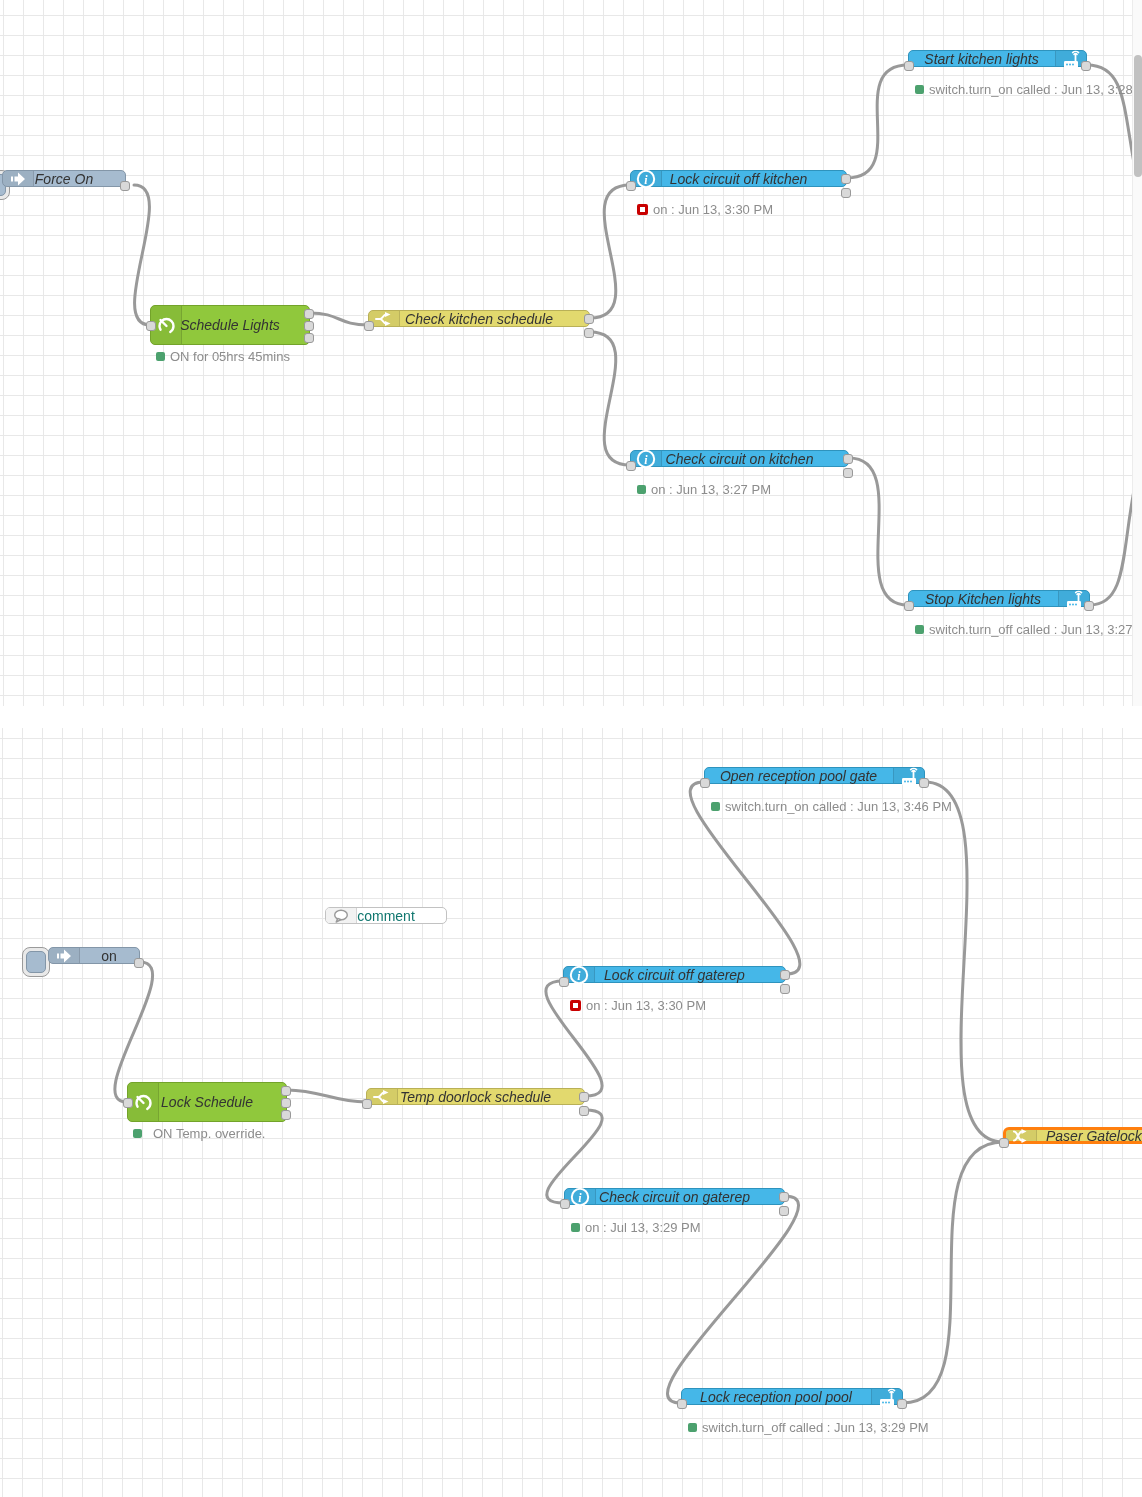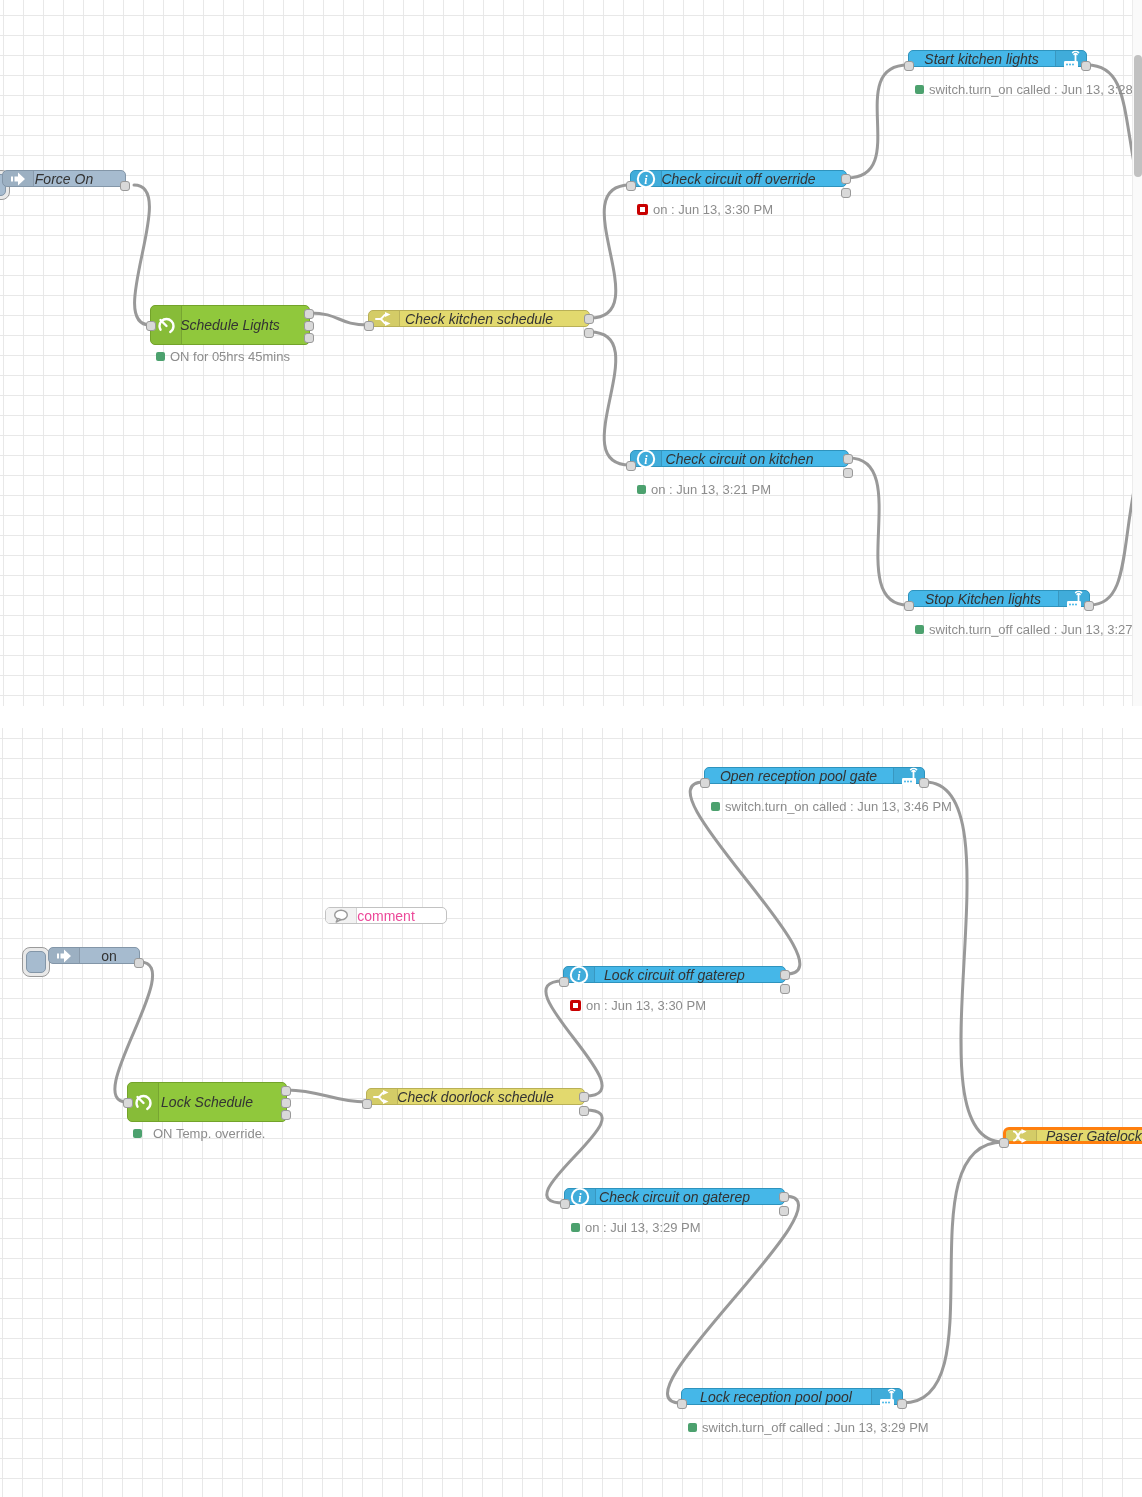--- a/index.html
+++ b/index.html
@@ -28,21 +28,21 @@
         background:rgba(0,0,0,0.06);}
   .node .icon-box.left{left:0;border-right:1px solid rgba(0,0,0,0.12);
         border-radius:4px 0 0 4px;}
   .node .icon-box.right{right:0;border-left:1px solid rgba(0,0,0,0.12);
         border-radius:0 4px 4px 0;}
   .n-inject{background:#a6bbcf;border-color:#8396a8;}
   .n-green{background:#90c83c;border-color:#73a32a;}
   .n-yellow{background:#e2d96e;border-color:#b9b057;}
   .n-blue{background:#45b7e8;border-color:#2e93bd;}
   .n-comment{background:#fff;border-color:#c2c2c2;}
-  .n-comment .label{font-style:normal;color:#ec4899;}
+  .n-comment .label{font-style:normal;color:#0f766e;}
   .n-comment .icon-box{background:#f2f2f2;border-right-color:#d8d8d8;}
   .n-change{background:#e2d96e;border:3px solid #ff7f0e;border-radius:6px;}
   .n-change .label{justify-content:flex-start;padding-left:40px;}
   .plain .label{font-style:normal;}
 
   .port{position:absolute;width:10px;height:10px;background:#d9d9d9;
         border:1px solid #999;border-radius:3px;box-sizing:border-box;}
   .port.in{left:-5px;}
   .port.out{right:-5px;}
 
@@ -130,21 +130,21 @@
     <span class="port out" style="top:17px;"></span>
   </div>
 
   <div class="node n-blue" style="left:630px;top:170px;width:217px;">
     <div class="icon-box left">
       <svg width="22" height="22" viewBox="0 0 22 22">
           <circle cx="11" cy="11" r="8.2" stroke="#fff" stroke-width="2" fill="none"></circle>
           <text x="11" y="15.5" font-size="12" font-style="italic" font-family="Liberation Serif,serif" font-weight="bold" fill="#fff" text-anchor="middle">i</text>
         </svg>
     </div>
-    <span class="label">Check circuit off override</span>
+    <span class="label">Lock circuit off kitchen</span>
     <span class="port in" style="top:10px;"></span>
     <span class="port out" style="top:3px;"></span>
     <span class="port out" style="top:17px;"></span>
   </div>
   <div class="status" style="left:637px;top:202px;">
     <span class="status-indicator" data-indicator="red-ring"></span>
     <span>on : Jun 13, 3:30 PM</span>
   </div>
 
   <div class="node n-blue" style="left:908px;top:50px;width:179px;">
@@ -179,21 +179,21 @@
           <text x="11" y="15.5" font-size="12" font-style="italic" font-family="Liberation Serif,serif" font-weight="bold" fill="#fff" text-anchor="middle">i</text>
         </svg>
     </div>
     <span class="label">Check circuit on kitchen</span>
     <span class="port in" style="top:10px;"></span>
     <span class="port out" style="top:3px;"></span>
     <span class="port out" style="top:17px;"></span>
   </div>
   <div class="status" style="left:637px;top:482px;">
     <span class="status-indicator" data-indicator="green-dot"></span>
-    <span>on : Jun 13, 3:21 PM</span>
+    <span>on : Jun 13, 3:27 PM</span>
   </div>
 
   <div class="node n-blue" style="left:908px;top:590px;width:182px;">
     <div class="icon-box right">
       <svg width="22" height="22" viewBox="0 0 22 22">
           <rect x="4" y="13" width="14" height="7" rx="1.3" fill="#fff"></rect>
           <rect x="14.6" y="6" width="1.8" height="7.5" fill="#fff"></rect>
           <g fill="#45b7e8">
             <circle cx="7" cy="16.5" r="1"></circle>
             <circle cx="10" cy="16.5" r="1"></circle>
@@ -281,21 +281,21 @@
       <svg width="20" height="20" viewBox="0 0 20 20">
           <g stroke="#fff" fill="none" stroke-width="2" stroke-linecap="round">
             <path d="M2 10h4"></path>
             <path d="M6 10 C9 10 9 5.5 12 5.5"></path>
             <path d="M6 10 C9 10 9 14.5 12 14.5"></path>
           </g>
           <path d="M11 3 l5.5 2.5 -5.5 2.5z" fill="#fff"></path>
           <path d="M11 12 l5.5 2.5 -5.5 2.5z" fill="#fff"></path>
         </svg>
     </div>
-    <span class="label">Check doorlock schedule</span>
+    <span class="label">Temp doorlock schedule</span>
     <span class="port in" style="top:10px;"></span>
     <span class="port out" style="top:3px;"></span>
     <span class="port out" style="top:17px;"></span>
   </div>
 
   <div class="node n-blue" style="left:563px;top:238px;width:223px;">
     <div class="icon-box left">
       <svg width="22" height="22" viewBox="0 0 22 22">
           <circle cx="11" cy="11" r="8.2" stroke="#fff" stroke-width="2" fill="none"></circle>
           <text x="11" y="15.5" font-size="12" font-style="italic" font-family="Liberation Serif,serif" font-weight="bold" fill="#fff" text-anchor="middle">i</text>

